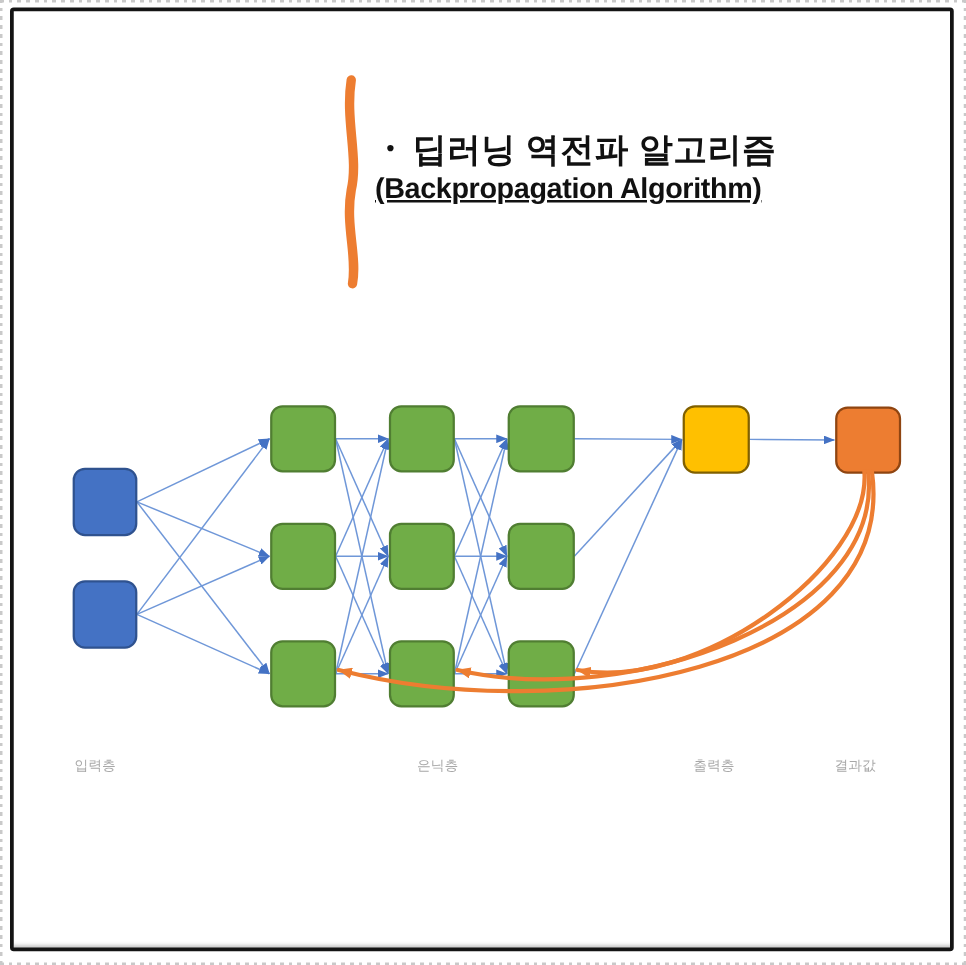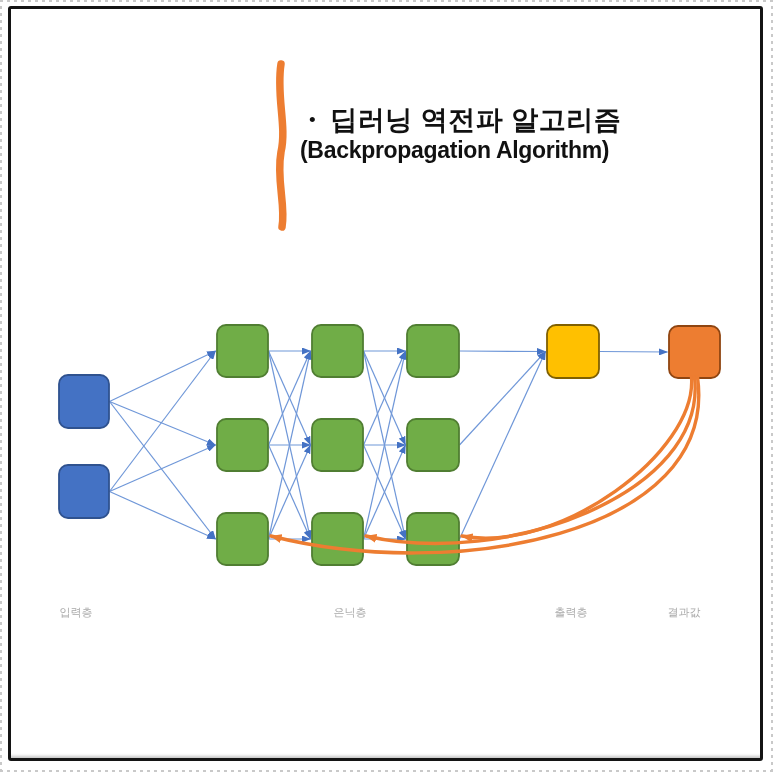--- a/index.html
+++ b/index.html
@@ -52,20 +52,21 @@
     font-size: 19px;
     margin: 0 14px 0 9px;
     font-weight: 400;
   }
   .title-line2 {
     font-weight: 700;
     font-size: 23px;
     line-height: 26px;
     margin-top: 1px;
     letter-spacing: -0.3px;
+    text-decoration: underline;
   }
   svg.canvas { position: absolute; left: 0; top: 0; }
 </style>
 </head>
 <body>
 
 <div id="page">
 
   <div class="serration"></div>
 

